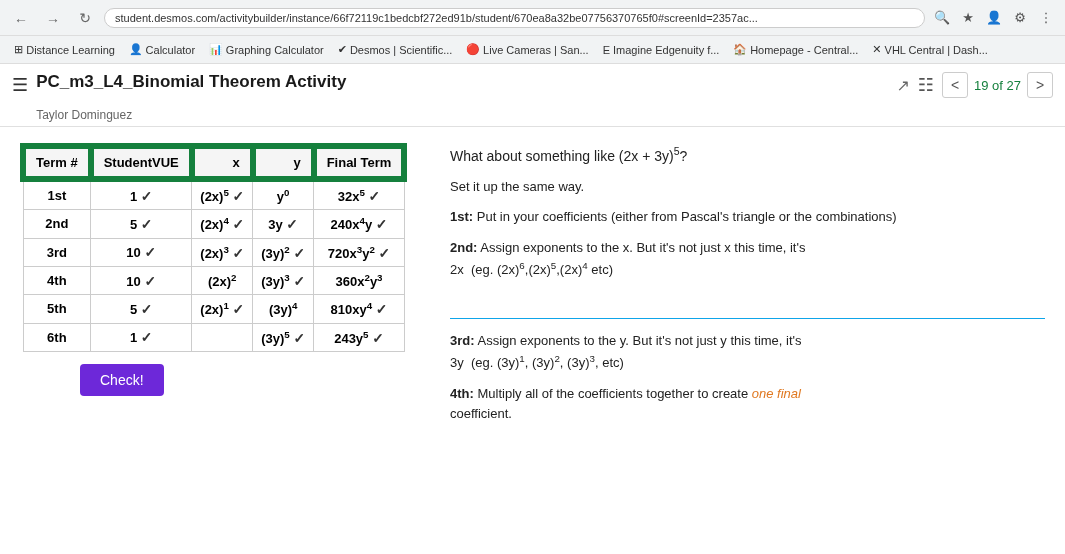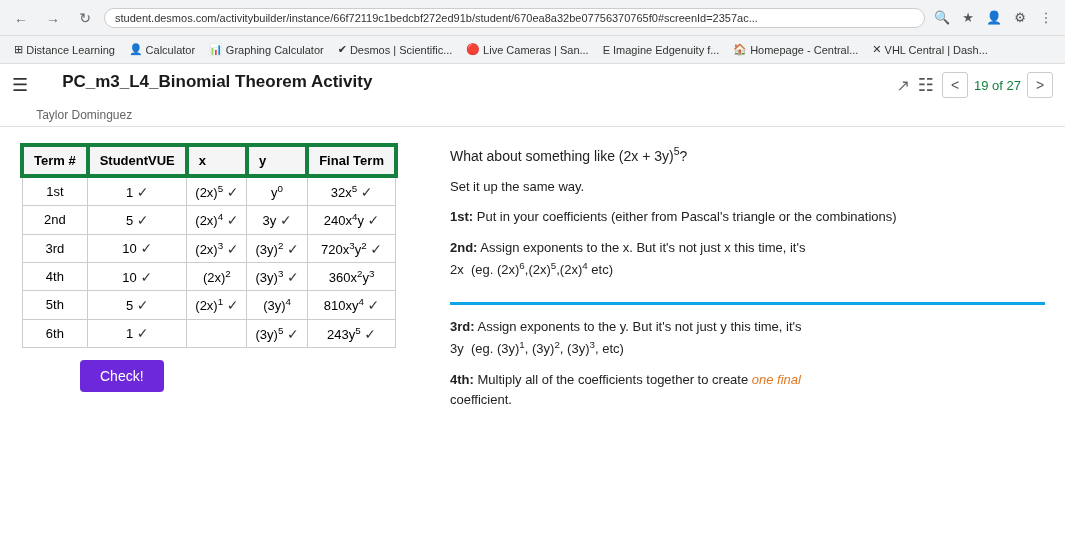--- a/index.html
+++ b/index.html
@@ -68,21 +68,21 @@
       display: flex;
       align-items: flex-start;
       justify-content: space-between;
     }
     .header-left { display: flex; align-items: flex-start; gap: 8px; }
     .hamburger-btn {
       background: none; border: none; cursor: pointer;
       font-size: 18px; color: #333; margin-top: 2px;
     }
     .header-title-block {}
-    .header-title { font-size: 17px; font-weight: 600; color: #1a1a1a; margin-left: 26px; }
+    .header-title { font-size: 17px; font-weight: 600; color: #1a1a1a; }
     .header-subtitle { font-size: 12px; color: #666; margin-top: 16px; }
     .header-right { display: flex; align-items: center; gap: 8px; }
     .expand-btn {
       background: none; border: none; cursor: pointer;
       font-size: 16px; color: #666;
     }
     .grid-icon { font-size: 18px; color: #555; cursor: pointer; }
     .nav-controls { display: flex; align-items: center; gap: 6px; }
     .nav-arrow-btn {
       background: none; border: 1px solid #ccc; border-radius: 3px;
@@ -104,30 +104,31 @@
       padding: 16px 20px;
       min-width: 430px;
     }
 
     table {
       border-collapse: collapse;
       font-size: 13px;
     }
     th {
       background: #f5f5f5;
-      border: 4px solid #15803d;
+      border: 6px solid #15803d;
       padding: 6px 10px;
-      text-align: left;
+      text-align: right;
       font-weight: 600;
     }
     td {
       border: 1px solid #ccc;
       padding: 5px 8px;
       text-align: center;
       vertical-align: middle;
+      font-weight: bold;
     }
     .check-mark { color: #333; font-size: 14px; }
 
     .check-btn {
       background: #6d28d9;
       color: #fff;
       border: none;
       border-radius: 4px;
       padding: 8px 20px;
       font-size: 14px;
@@ -153,21 +154,21 @@
     sup { font-size: 0.75em; }
 
     .orange-italic { color: #e07820; font-style: italic; }
 
     .question-text { font-size: 14px; margin-bottom: 12px; }
 
     .set-up-text { margin-bottom: 12px; }
 
     .step-text { margin-bottom: 8px; }
 
-    .underline-section { border-bottom: 3px solid #0ea5e9; padding-bottom: 12px; margin-bottom: 12px; }
+    .underline-section { border-bottom: 1px solid #0ea5e9; padding-bottom: 28px; margin-bottom: 12px; }
   </style>
 </head>
 <body>
 
 <div class="browser-bar">
   <button class="nav-btn">←</button>
   <button class="nav-btn">→</button>
   <button class="nav-btn">↻</button>
   <input class="address-bar" type="text" value="student.desmos.com/activitybuilder/instance/66f72119c1bedcbf272ed91b/student/670ea8a32be07756370765f0#screenId=2357ac..." style="">
   <div class="browser-icons">

